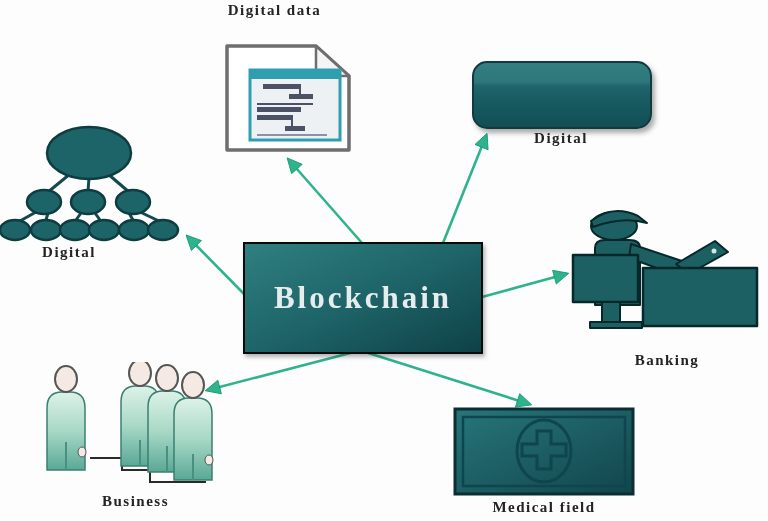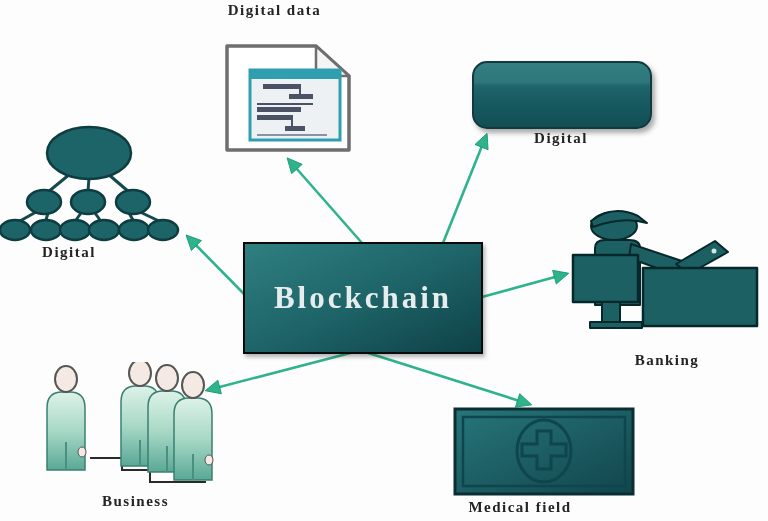--- a/index.html
+++ b/index.html
@@ -119,21 +119,21 @@
       <linearGradient id="medGrad" x1="0" y1="0" x2="1" y2="1">
         <stop offset="0" stop-color="#27767a"></stop>
         <stop offset="1" stop-color="#11454c"></stop>
       </linearGradient>
     </defs>
     <rect x="2" y="2" width="178" height="85" fill="url(#medGrad)" stroke="#0a2e33" stroke-width="3"></rect>
     <rect x="10" y="10" width="162" height="69" fill="none" stroke="#0f454c" stroke-width="2.5"></rect>
     <ellipse cx="91" cy="44" rx="27" ry="31" fill="none" stroke="#0f454c" stroke-width="3"></ellipse>
     <path d="M84,24 h14 v13 h15 v12 h-15 v13 h-14 v-13 h-15 v-12 h15 z" fill="none" stroke="#0f454c" stroke-width="3"></path>
   </svg>
-  <div class="lbl" style="left:429px; top:498px; width:182px;">Medical field</div>
+  <div class="lbl" style="left:453px; top:498px; width:182px;">Medical field</div>
 
   <svg class="abs" style="left:28px; top:362px;" width="200" height="132" viewBox="0 0 200 132">
     <defs>
       <linearGradient id="bodyGrad" x1="0" y1="0" x2="0" y2="1">
         <stop offset="0" stop-color="#ddf2e8"></stop>
         <stop offset="0.5" stop-color="#a8d8c6"></stop>
         <stop offset="1" stop-color="#5aa896"></stop>
       </linearGradient>
     </defs>
     <polyline points="62,96 94,96 94,108 122,108 122,120 178,120" fill="none" stroke="#2a2a2a" stroke-width="2"></polyline>

